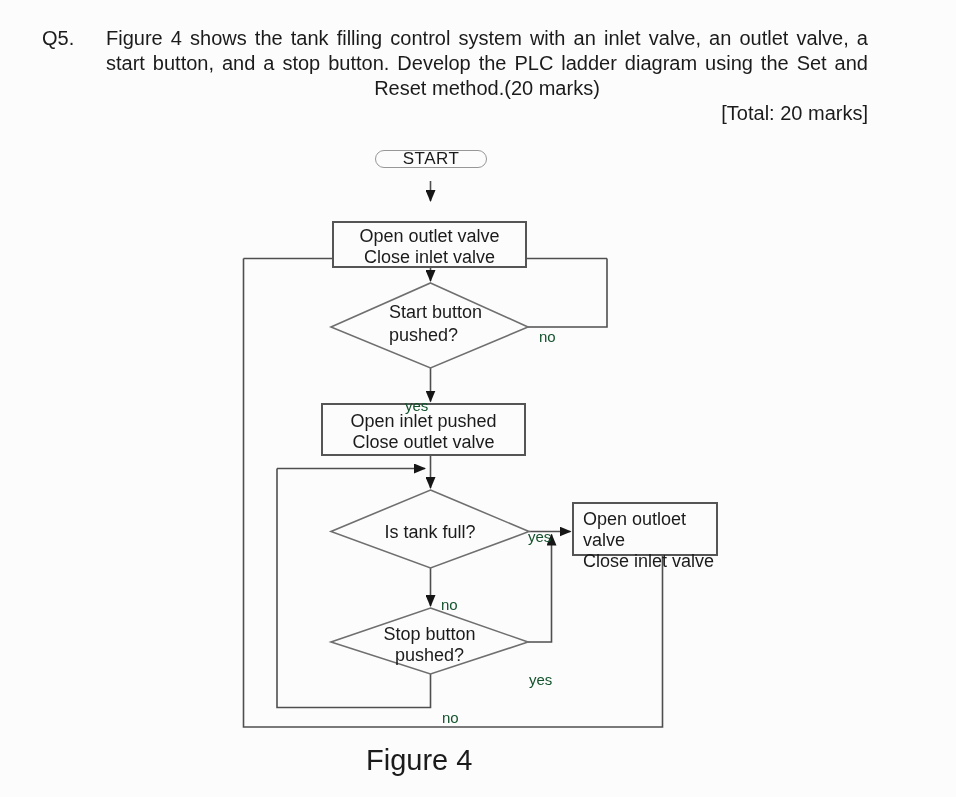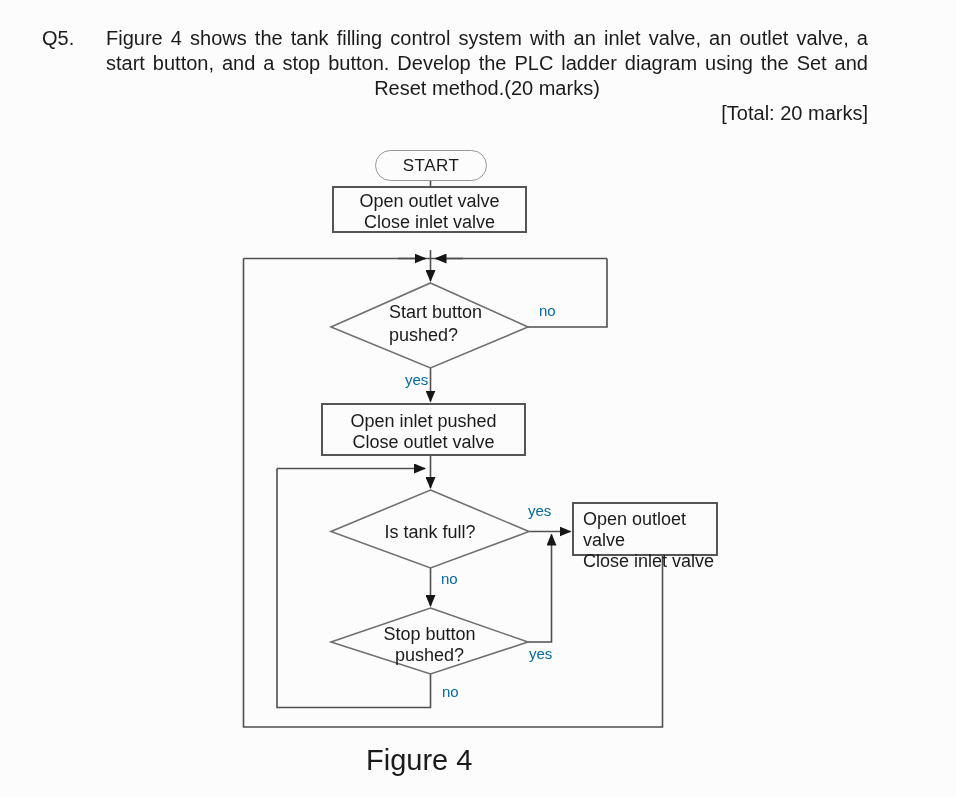--- a/index.html
+++ b/index.html
@@ -15,34 +15,34 @@
   
   .qnum{position:absolute;left:42px;top:26px;font-size:20px;line-height:25px;}
   .qtext{position:absolute;left:106px;top:26px;width:762px;font-size:20px;line-height:25px;}
   .jline{text-align:justify;text-align-last:justify;white-space:normal;}
   .line3{display:flex;justify-content:center;}
   .total{text-align:right;}
   
   .connectors{position:absolute;left:0;top:0;}
   .shape{position:absolute;box-sizing:border-box;background:#fcfcfc;}
   .oval{
-    left:375px;top:150px;width:112px;height:31px;
+    left:375px;top:150px;width:112px;height:18px;
     border:1.5px solid #979797;border-radius:16px;
     display:flex;align-items:center;justify-content:center;
     font-size:17px;letter-spacing:.5px;
   }
   .box{border:2px solid #555;font-size:18px;line-height:21px;text-align:center;}
-  .b1{left:332px;top:186px;width:195px;height:47px;padding-top:3px;}
+  .b1{left:332px;top:221px;width:195px;height:47px;padding-top:3px;}
   .b2{left:321px;top:403px;width:205px;height:53px;padding-top:6px;}
   .b3{left:572px;top:502px;width:146px;height:54px;padding-top:5px;text-align:left;padding-left:9px;}
   .dtext{position:absolute;font-size:18px;line-height:23px;}
   .d1t{left:389px;top:301px;text-align:left;}
   .d2t{left:331px;top:521px;width:198px;text-align:center;}
   .d3t{left:331px;top:624px;width:197px;text-align:center;line-height:21px;}
-  .blabel{position:absolute;font-size:15px;color:#0369a1;line-height:15px;}
+  .blabel{position:absolute;font-size:15px;color:#14532d;line-height:15px;margin-top:26px;}
   .l-d1no{left:539px;top:303px;}
   .l-d1yes{left:405px;top:372px;}
   .l-d2yes{left:528px;top:503px;}
   .l-d2no{left:441px;top:571px;}
   .l-d3yes{left:529px;top:646px;}
   .l-d3no{left:442px;top:684px;}
   .caption{position:absolute;left:366px;top:744px;font-size:29px;}
 </style>
 </head>
 <body>

